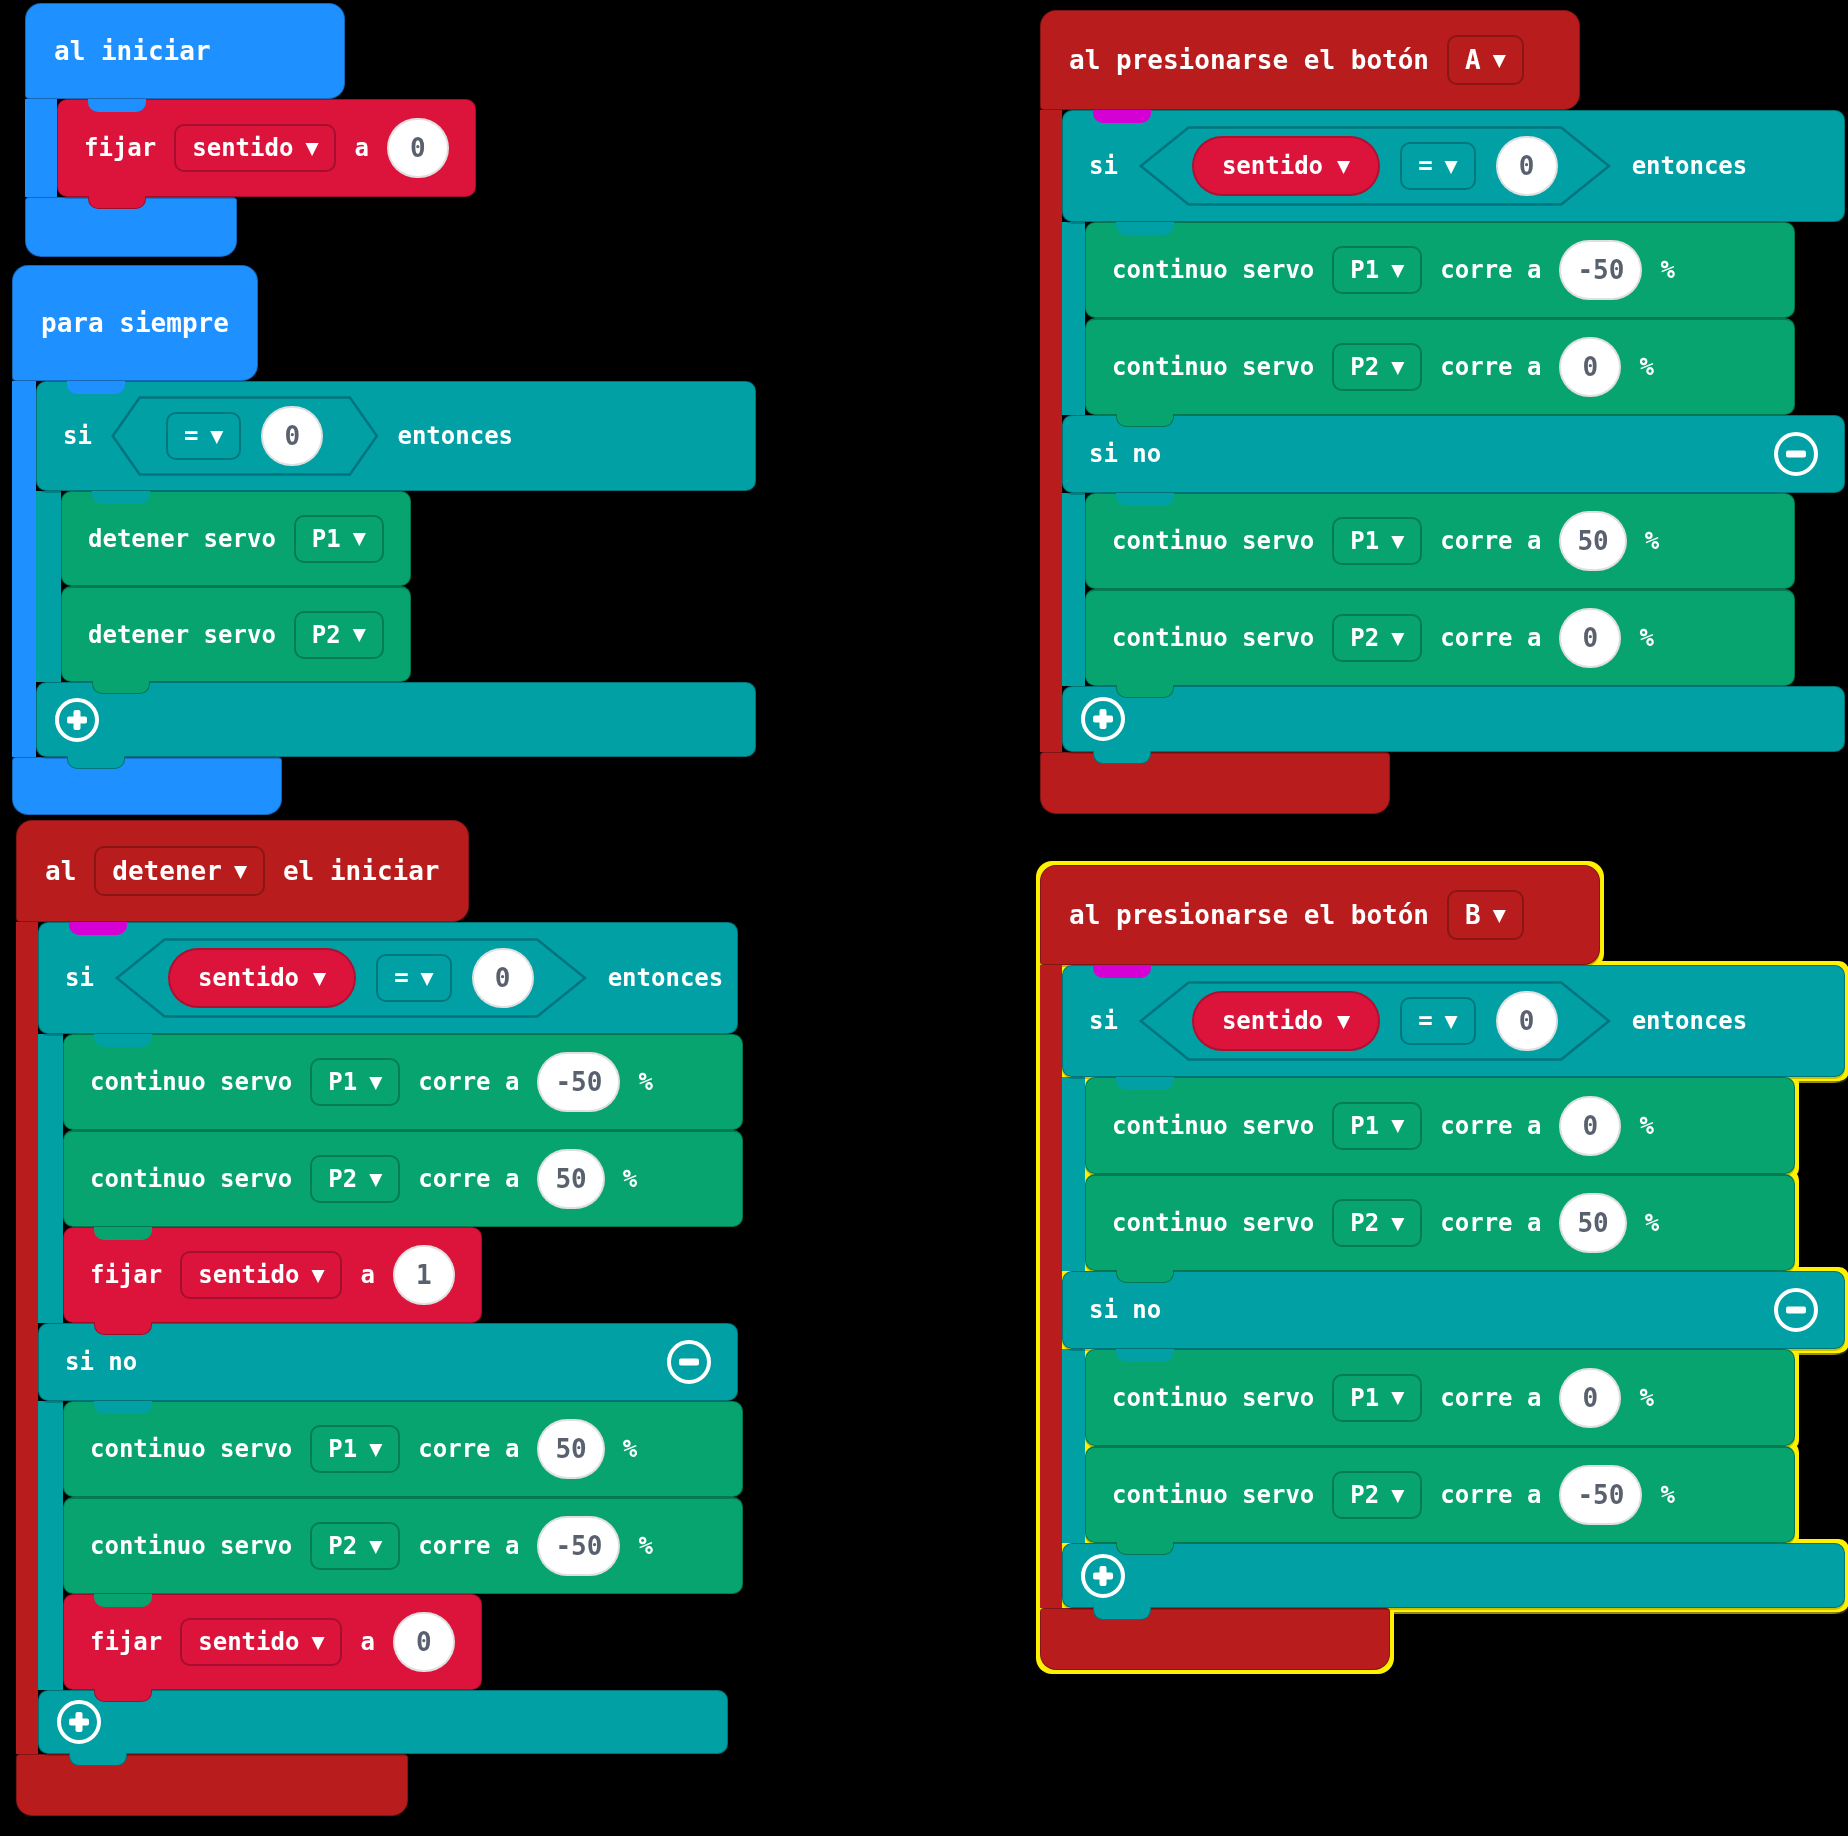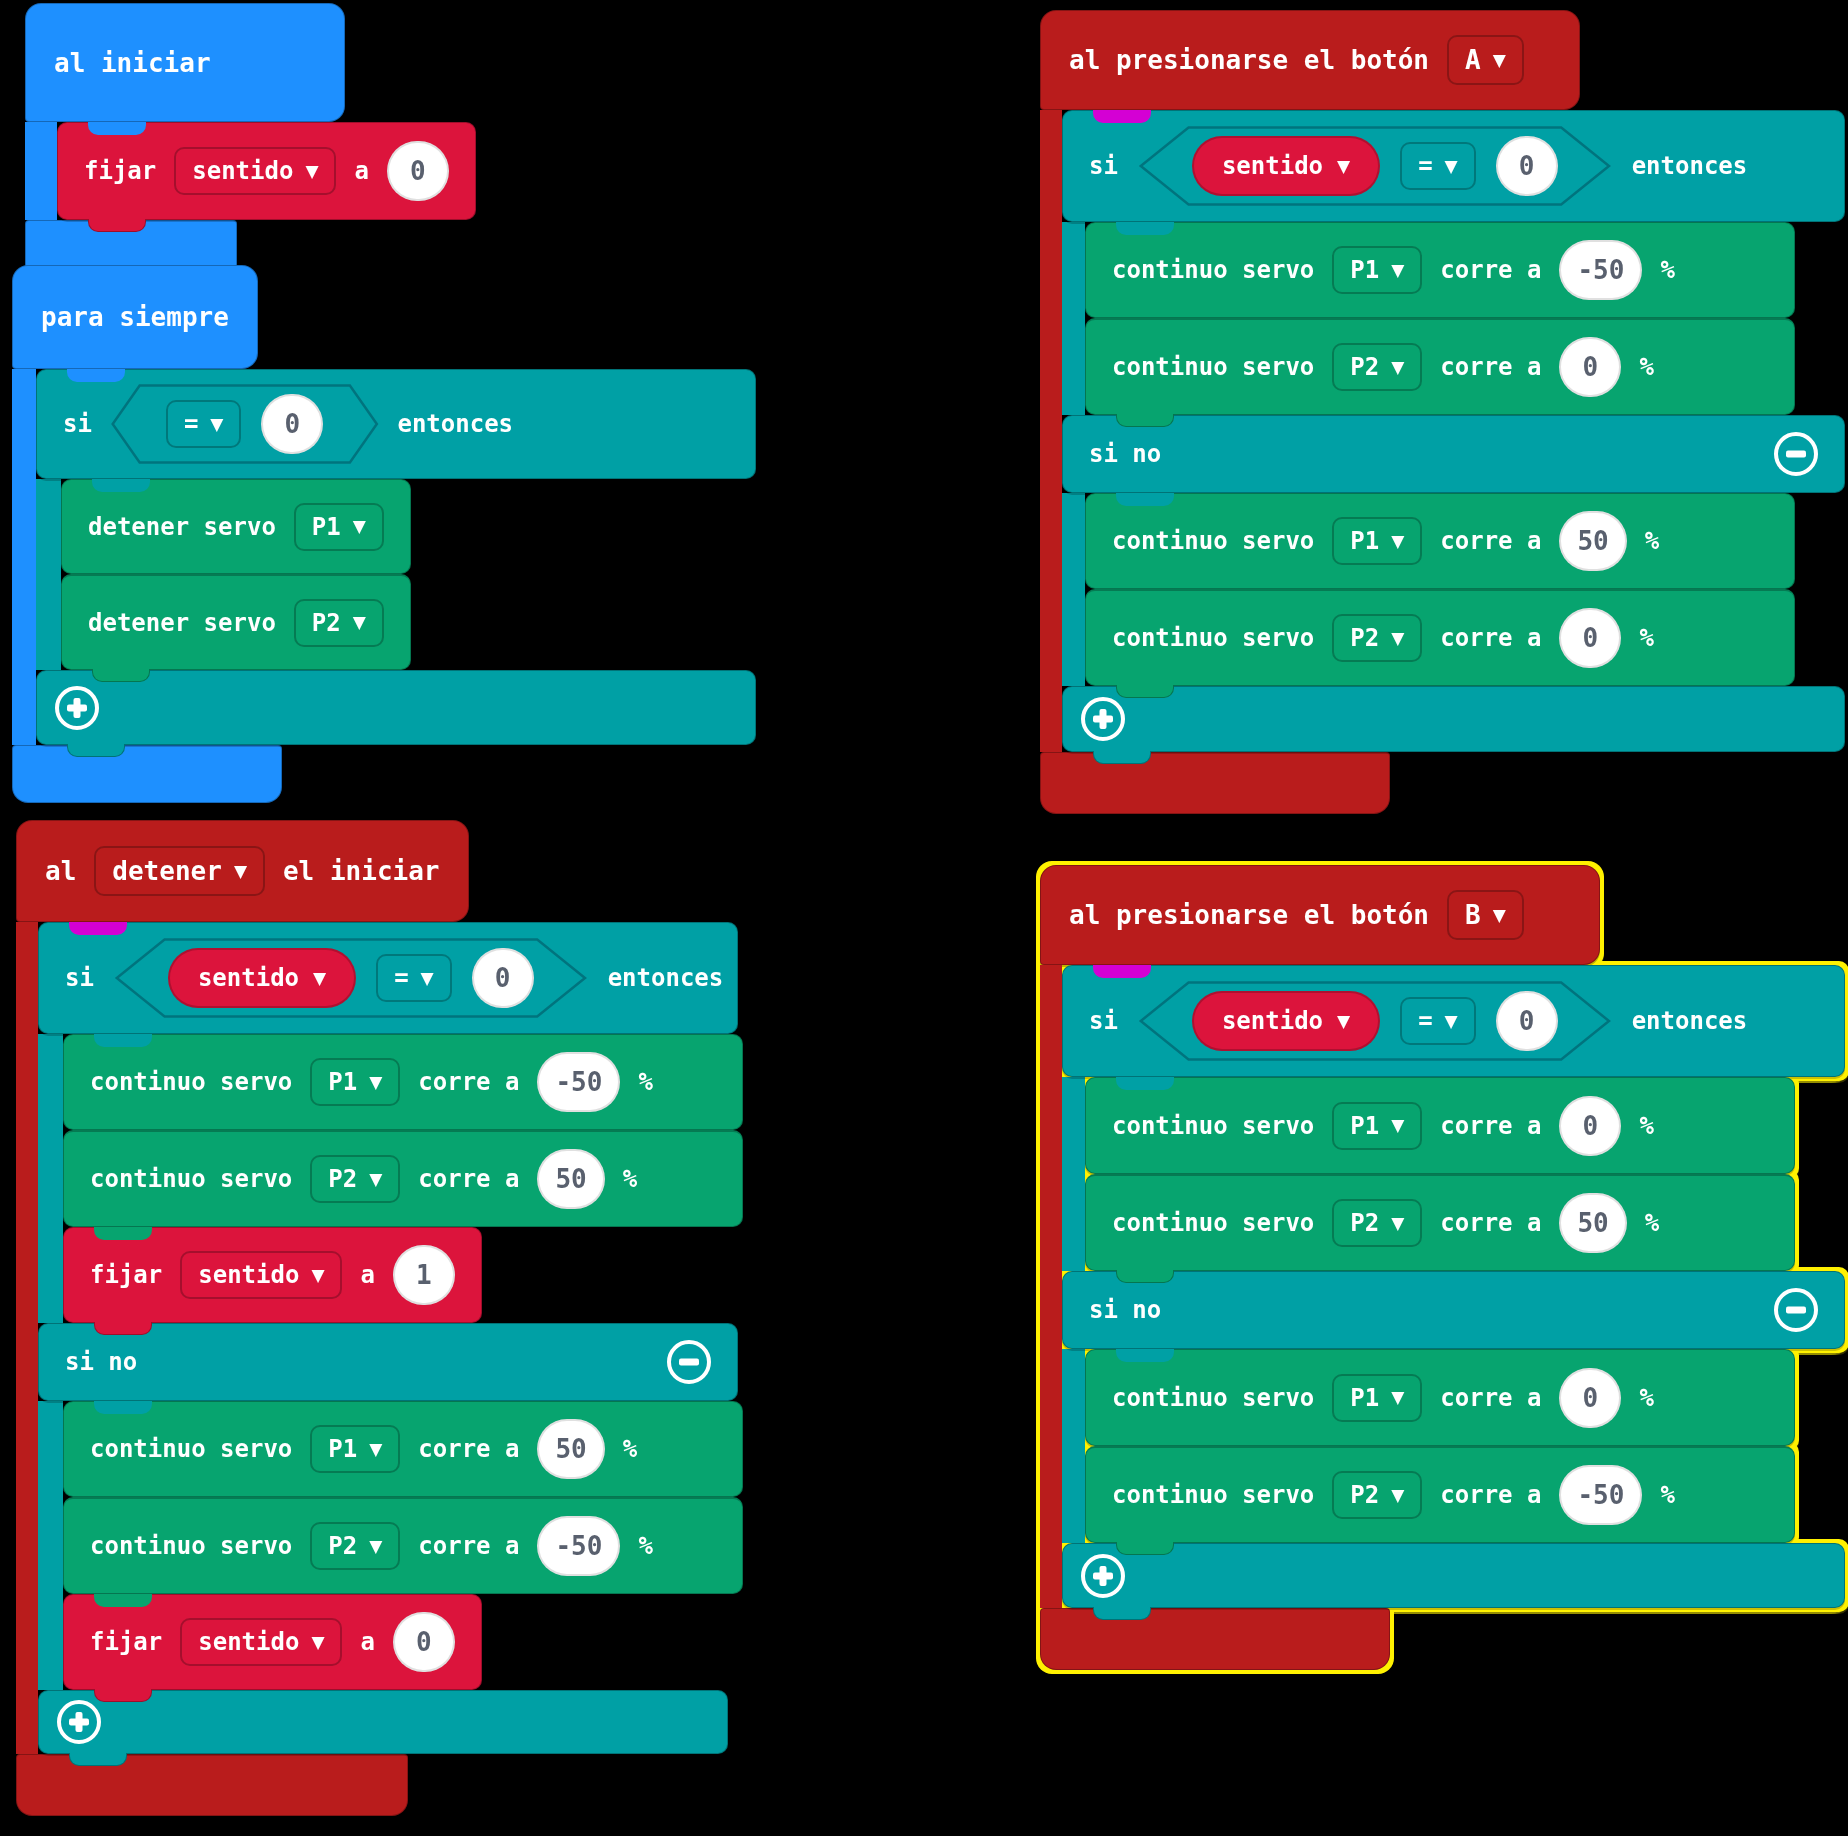--- a/index.html
+++ b/index.html
@@ -43,42 +43,42 @@
   .sino{justify-content:space-between;}
   .iffoot{padding:0 18px;justify-content:flex-start;}
   .hl{filter:drop-shadow(4px 0 0 #FFF100) drop-shadow(-4px 0 0 #FFF100)
              drop-shadow(0 4px 0 #FFF100) drop-shadow(0 -4px 0 #FFF100);}
   .t{white-space:nowrap;}
 </style>
 </head>
 <body>
 
 <div class="stack" style="left:25px;top:3px;">
-  <div class="hat blue" style="min-width:320px;height:119px;">
+  <div class="hat blue" style="min-width:320px;height:96px;">
     <span class="t">al iniciar</span>
   </div>
   <div class="bodyrow">
     <div class="spine blue" style="width:32px;"></div>
     <div class="col">
       <div class="stmt red notch tab" style="height:98px;--notch:#1E90FF;">
         <span class="t">fijar</span>
         <span class="dd">
           <span class="t">sentido</span>
           <span class="tri">▼</span>
         </span>
         <span class="t">a</span>
         <span class="num">0</span>
       </div>
     </div>
   </div>
   <div class="foot blue" style="width:212px;height:60px;"></div>
 </div>
 
 <div class="stack" style="left:12px;top:265px;">
-  <div class="hat blue" style="min-width:218px;height:104px;">
+  <div class="hat blue" style="min-width:218px;height:116px;">
     <span class="t">para siempre</span>
   </div>
   <div class="bodyrow">
     <div class="spine blue" style="width:24px;"></div>
     <div class="col">
       <div class="stmt teal notch" style="width:720px;height:110px;--notch:#1E90FF;">
         <span class="t">si</span>
         <div class="cond">
           <svg viewBox="0 0 200 100" preserveAspectRatio="none">
             <polygon points="22,2 178,2 198,50 178,98 22,98 2,50" fill="none" stroke="#00747E" stroke-width="2.5" vector-effect="non-scaling-stroke"></polygon>

